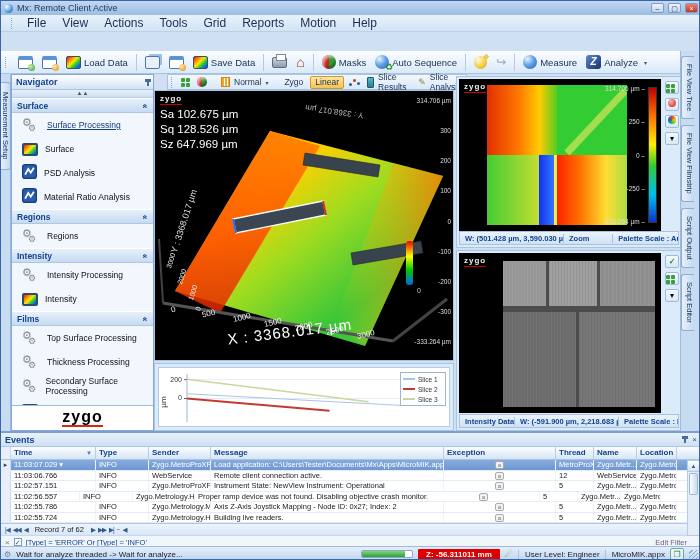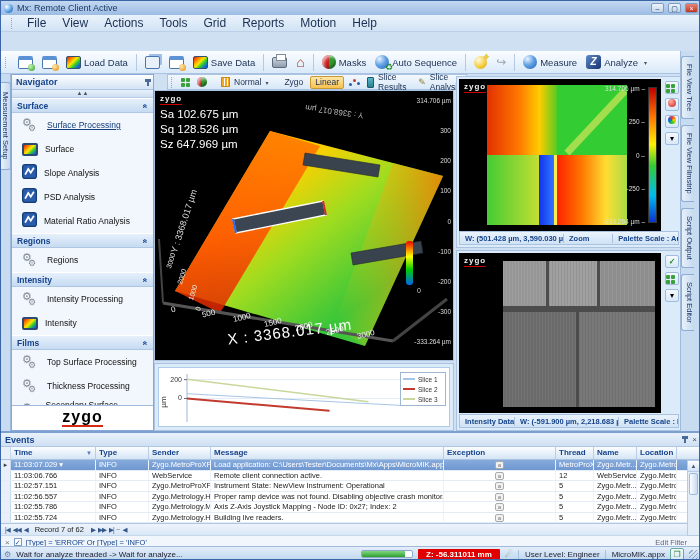--- a/index.html
+++ b/index.html
@@ -264,27 +264,20 @@
           <div class="nav-it sel">
             <span class="ic-gears">
               <i>⚙</i>
               <i>⚙</i>
             </span>
             <span class="nl">Surface Processing</span>
           </div>
           <div class="nav-it">
             <span class="ic-surf"></span>
             <span class="nl">Surface</span>
-          </div>
-          <div class="nav-it">
-            <span class="ic-anal"><svg viewBox="0 0 12 12">
-                <rect x="0.5" y="0.5" width="11" height="11" rx="2" fill="#2a5caa" stroke="#123d7a"></rect>
-                <polyline points="2.5,8.5 5,4 7,7 9.5,3" fill="none" stroke="#fff" stroke-width="1.4"></polyline>
-              </svg></span>
-            <span class="nl">Slope Analysis</span>
           </div>
           <div class="nav-it">
             <span class="ic-anal"><svg viewBox="0 0 12 12">
                 <rect x="0.5" y="0.5" width="11" height="11" rx="2" fill="#2a5caa" stroke="#123d7a"></rect>
                 <polyline points="2.5,8.5 5,4 7,7 9.5,3" fill="none" stroke="#fff" stroke-width="1.4"></polyline>
               </svg></span>
             <span class="nl">PSD Analysis</span>
           </div>
           <div class="nav-it">
             <span class="ic-anal"><svg viewBox="0 0 12 12">
@@ -672,21 +665,21 @@
           <div class="ev-c" style="width:53px">INFO</div>
           <div class="ev-c" style="width:62px">Zygo.MetroProXP....</div>
           <div class="ev-c" style="width:233px">Instrument State: NewView Instrument: Operational</div>
           <div class="ev-c" style="width:112px;text-align:center"><span class="excic">a</span></div>
           <div class="ev-c" style="width:38px">5</div>
           <div class="ev-c" style="width:43px">Zygo.Metr...</div>
           <div class="ev-c" style="width:40px">Zygo.Metro...</div>
         </div>
         <div class="ev-row">
           <div class="ind"></div>
-          <div class="ev-c" style="width:85px">11:02:56.557</div>
+          <div class="ev-c" style="width:69px">11:02:56.557</div>
           <div class="ev-c" style="width:53px">INFO</div>
           <div class="ev-c" style="width:62px">Zygo.Metrology.H...</div>
           <div class="ev-c" style="width:233px">Proper ramp device was not found. Disabling objective crash monitor.</div>
           <div class="ev-c" style="width:112px;text-align:center"><span class="excic">a</span></div>
           <div class="ev-c" style="width:38px">5</div>
           <div class="ev-c" style="width:43px">Zygo.Metr...</div>
           <div class="ev-c" style="width:40px">Zygo.Metro...</div>
         </div>
         <div class="ev-row">
           <div class="ind"></div>

